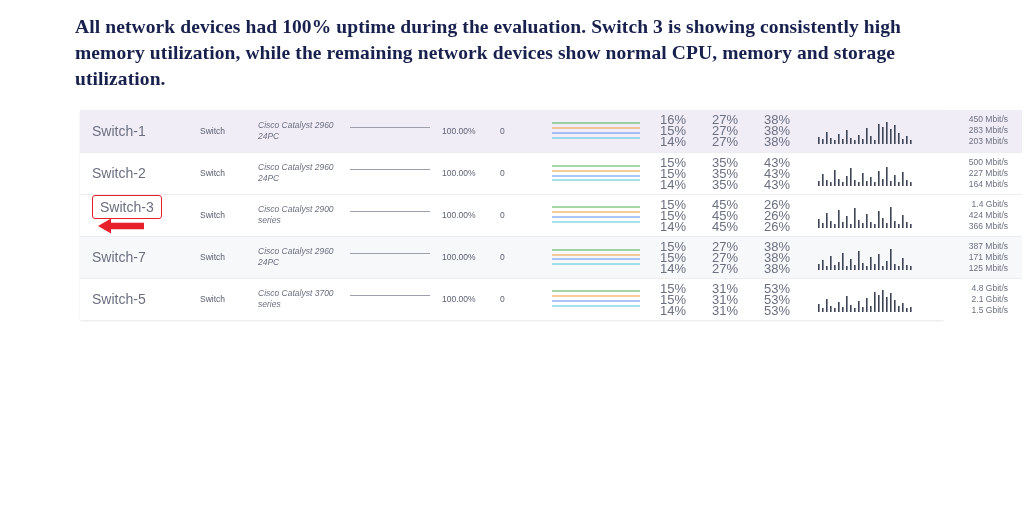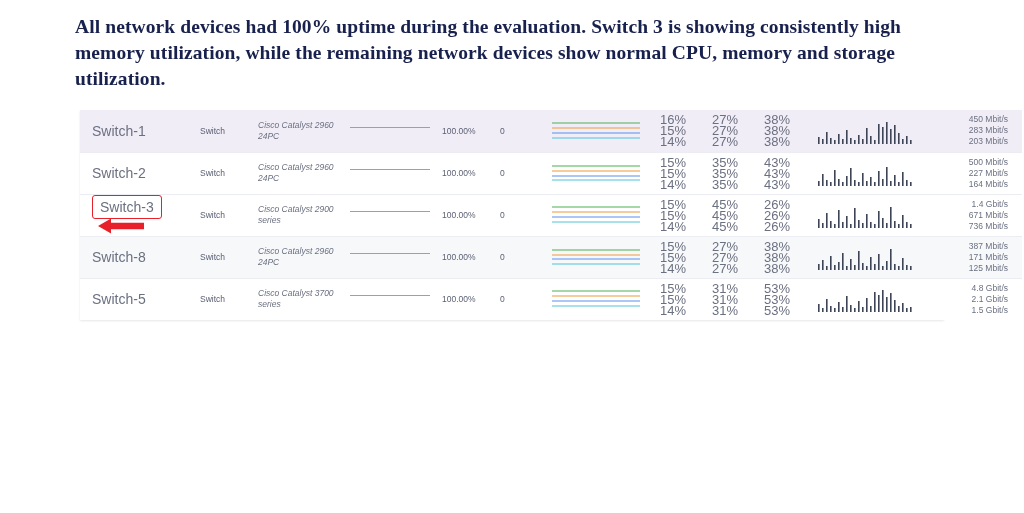--- a/index.html
+++ b/index.html
@@ -351,28 +351,28 @@
                 <rect x="78" y="19" width="1.6" height="7"></rect>
               <rect x="82" y="22" width="1.6" height="4"></rect>
                 <rect x="86" y="13" width="1.6" height="13"></rect>
               <rect x="90" y="20" width="1.6" height="6"></rect>
                 <rect x="94" y="22" width="1.6" height="4"></rect>
             </g>
           </svg>
         </td>
         <td class="c-rates rates">
           <span>1.4 Gbit/s</span>
-          <span>671 Mbit/s</span>
-          <span>736 Mbit/s</span>
+          <span>424 Mbit/s</span>
+          <span>366 Mbit/s</span>
         </td>
       </tr>
 
       <tr class="row-3">
         <td class="c-name">
-          <span class="name-text">Switch-8</span>
+          <span class="name-text">Switch-7</span>
         </td>
         <td class="c-type">Switch</td>
         <td class="c-model">
           <span class="model-text">Cisco Catalyst 2960</span>
           <span class="model-text">24PC</span>
         </td>
         <td class="c-spark1">
           <div class="flatline">
               <div class="ln"></div>
             </div>

